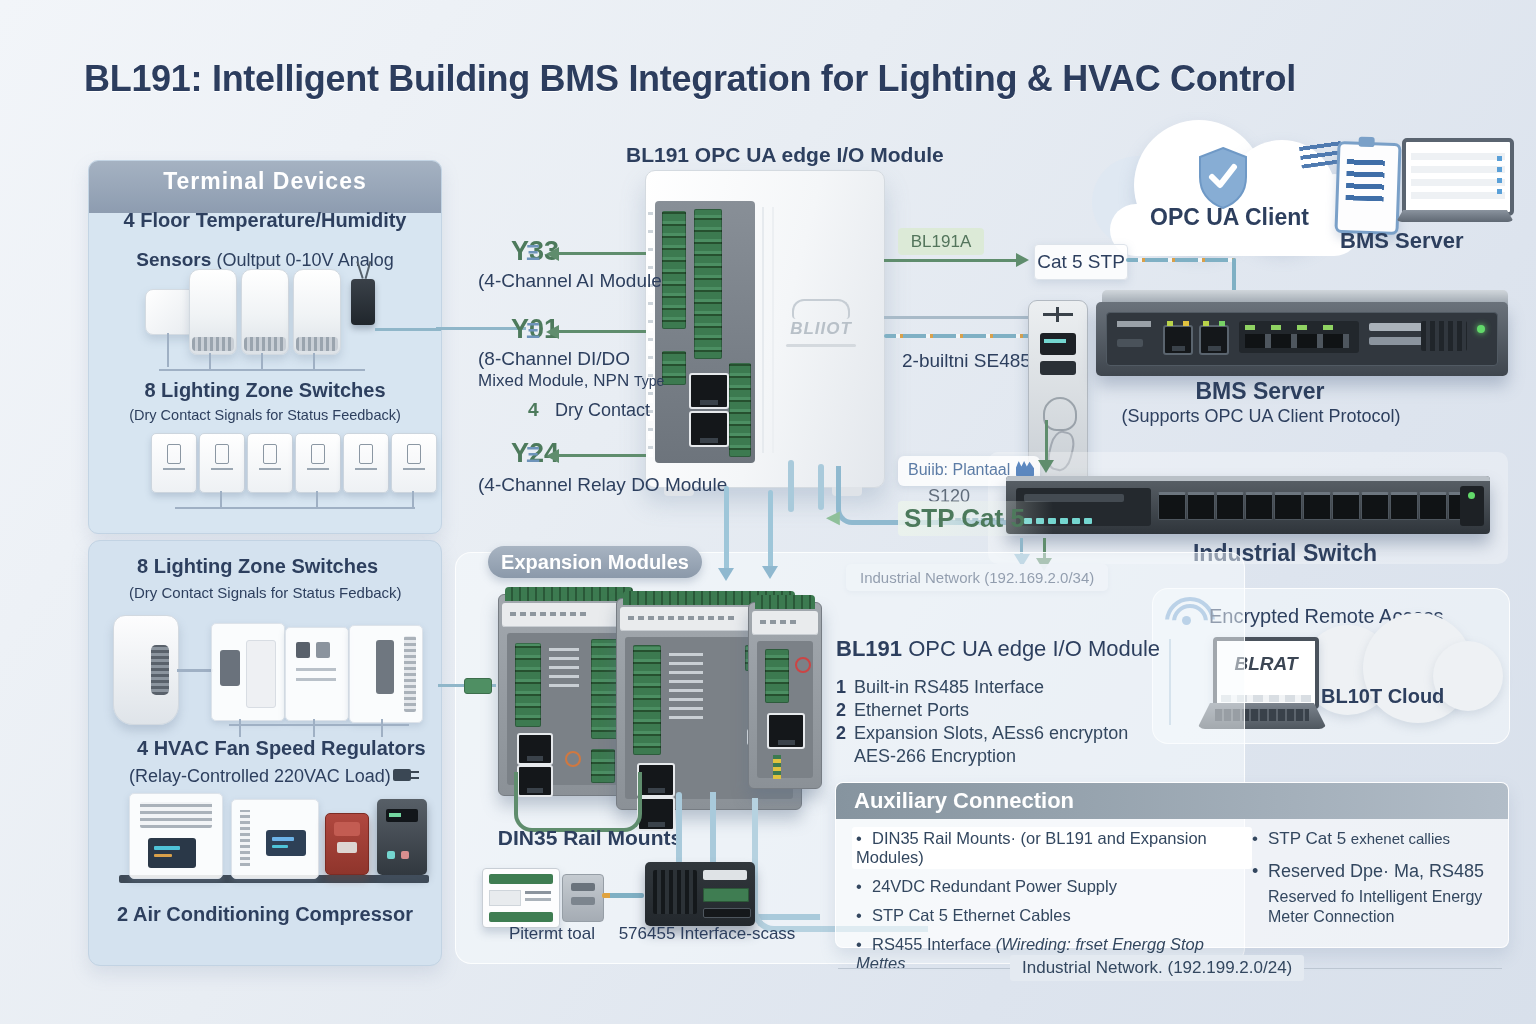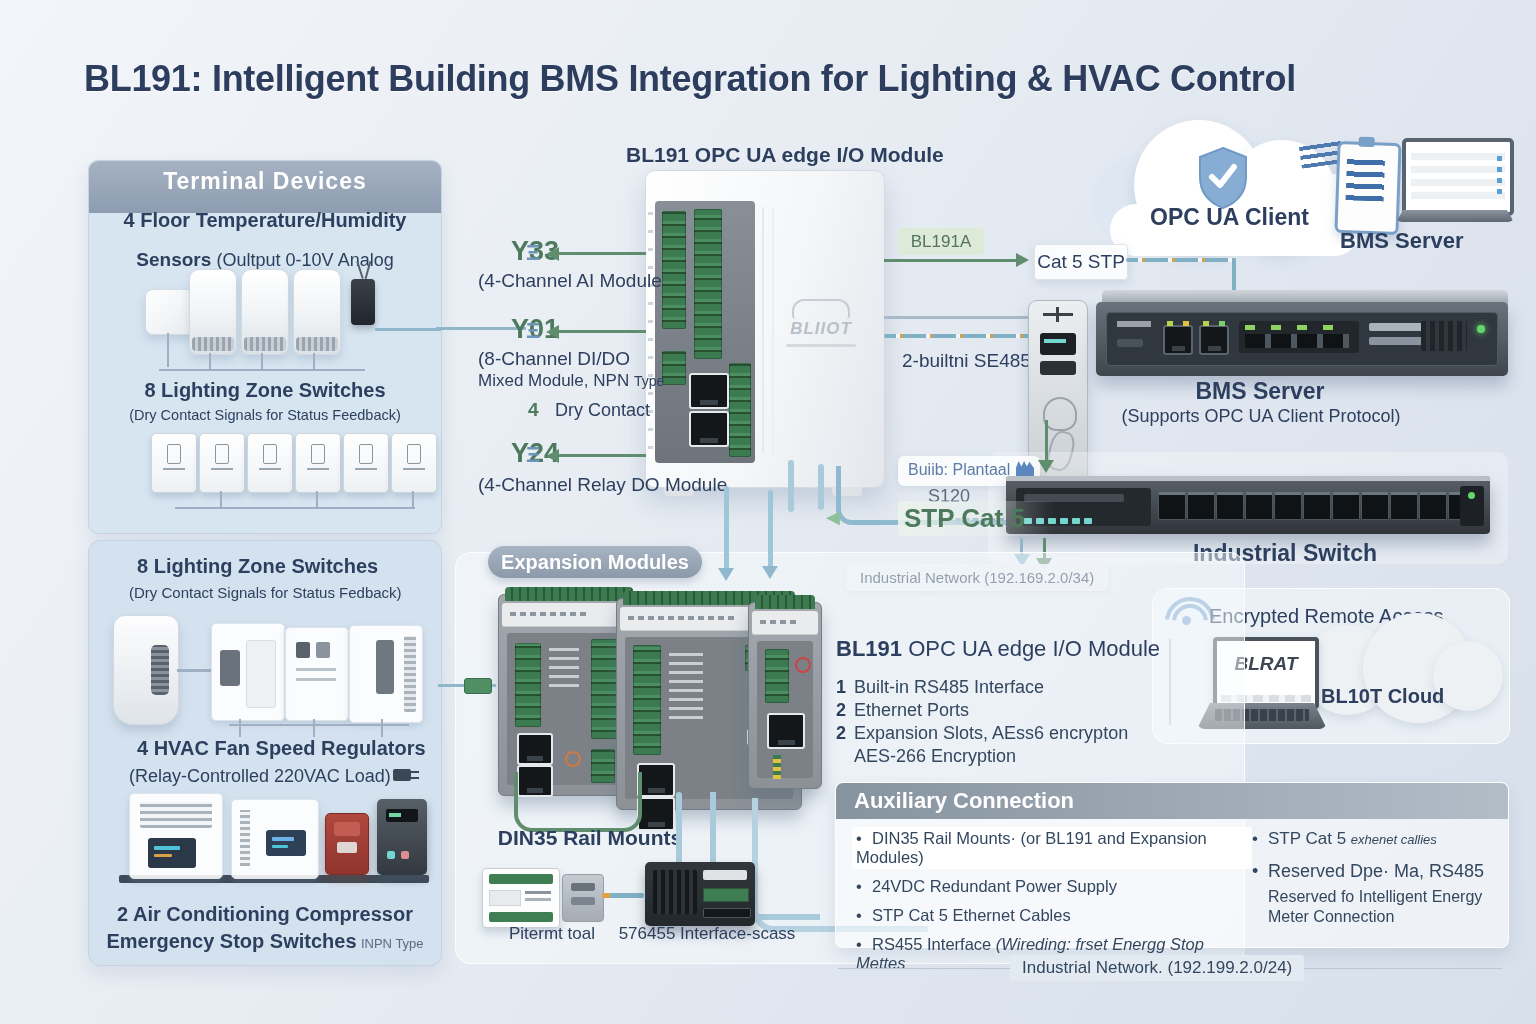--- a/index.html
+++ b/index.html
@@ -169,24 +169,20 @@
       <div class="abs" style="left:8px;top:8px;width:26px;height:14px;background:#c35c52;border-radius:3px;"></div>
       <div class="abs" style="left:11px;top:28px;width:20px;height:11px;background:#ddd6d2;border-radius:2px;"></div>
     </div>
     <div class="abs" style="left:288px;top:258px;width:50px;height:76px;background:linear-gradient(180deg,#575f67,#31383f);border-radius:5px;box-shadow:0 5px 8px rgba(70,85,100,.45);">
       <div class="abs" style="left:9px;top:10px;width:32px;height:13px;background:#12161a;border-radius:2px;"></div>
       <div class="abs" style="left:12px;top:14px;width:12px;height:4px;background:#74d6a0;"></div>
       <div class="abs" style="left:10px;top:52px;width:8px;height:8px;background:#74d6d0;border-radius:2px;"></div>
       <div class="abs" style="left:24px;top:52px;width:8px;height:8px;background:#d98f8f;border-radius:2px;"></div>
     </div>
     <div class="abs b7 ctr" style="left:0;top:362px;width:100%;font-size:20px;">2 Air Conditioning Compressor</div>
-    <div class="abs ctr" style="left:0;top:389px;width:100%;">
-      <span class="b7" style="font-size:20px;">Emergency Stop Switches</span>
-      <span style="font-size:13px;color:#5a6b80;">INPN Type</span>
-    </div>
   </div>
 
   <div class="abs b7" style="left:626px;top:143px;font-size:21px;">BL191 OPC UA edge I/O Module</div>
 
   <div class="abs" style="left:645px;top:170px;width:238px;height:316px;border-radius:10px;border:1px solid #d4dae0;
               background:linear-gradient(105deg,#ffffff 0%,#f4f6f8 55%,#e3e7ec 100%);box-shadow:0 14px 24px rgba(110,135,165,.28);">
     <div class="abs" style="left:2px;top:34px;width:5px;height:252px;background:repeating-linear-gradient(0deg,#fff 0 8px,#cdd4da 8px 11px,transparent 11px 18px);"></div>
     <div class="abs" style="left:9px;top:30px;width:100px;height:262px;border-radius:4px;background:linear-gradient(180deg,#888f97,#6d747c);">
       <div class="abs greencol" style="left:7px;top:10px;width:24px;height:118px;"></div>
       <div class="abs greencol" style="left:39px;top:8px;width:28px;height:150px;"></div>
@@ -473,21 +469,21 @@
       </div>
       <div style="padding:2px 4px;margin-bottom:6px;">
         <span class="bullet">•</span><span>STP Cat 5 Ethernet Cables</span>
       </div>
       <div style="padding:2px 4px;">
         <span class="bullet">•</span><span>RS455 Interface </span><span style="font-style:italic;">(Wireding: frset Energg Stop Mettes</span>
       </div>
     </div>
     <div class="abs" style="left:412px;top:44px;width:250px;color:#33475f;">
       <div style="padding:2px 4px;margin-bottom:8px;font-size:17px;">
-        <span class="bullet">•</span><span>STP Cat 5 </span><span style="font-size:13px;font-style:italic;">exhenet callies</span>
+        <span class="bullet">•</span><span>STP Cat 5 </span><span style="font-size:15px;">exhenet callies</span>
       </div>
       <div style="padding:2px 4px;font-size:18px;">
         <span class="bullet">•</span><span>Reserved Dpe· Ma, RS485</span>
       </div>
       <div style="padding:4px 4px 0 20px;font-size:16px;">Reserved fo Intelligent Energy</div>
       <div style="padding:2px 4px 0 20px;font-size:16px;">Meter Connection</div>
     </div>
   </div>
 
   <div class="abs" style="left:838px;top:968px;width:664px;height:1px;background:#bcc6d2;"></div>

